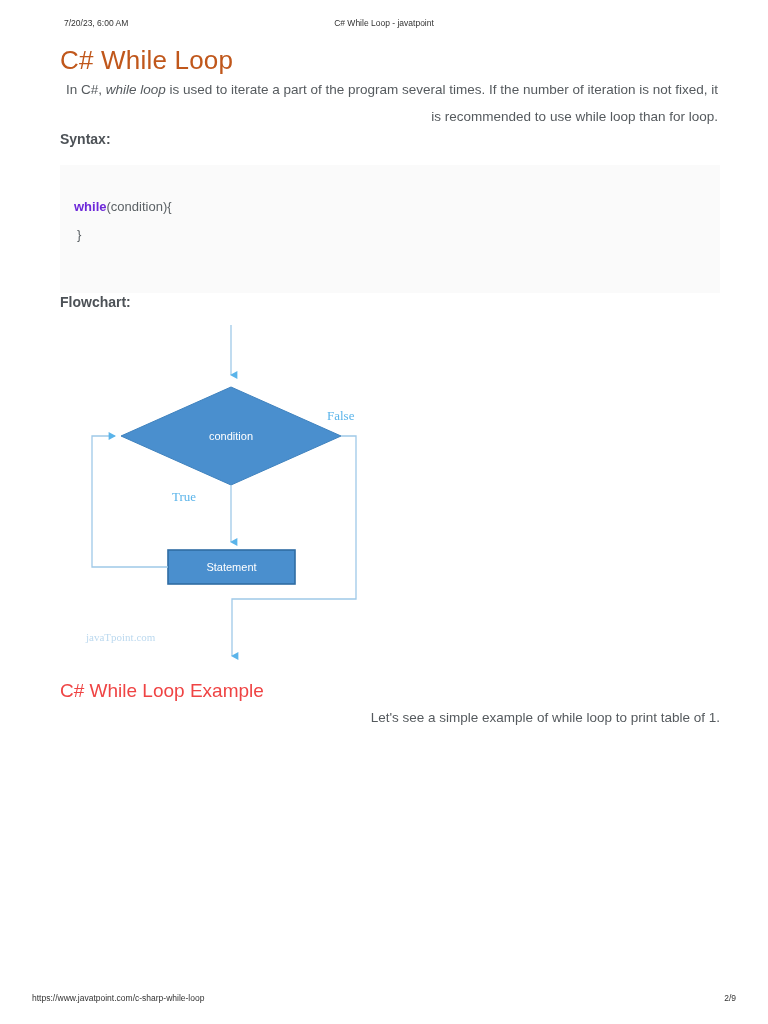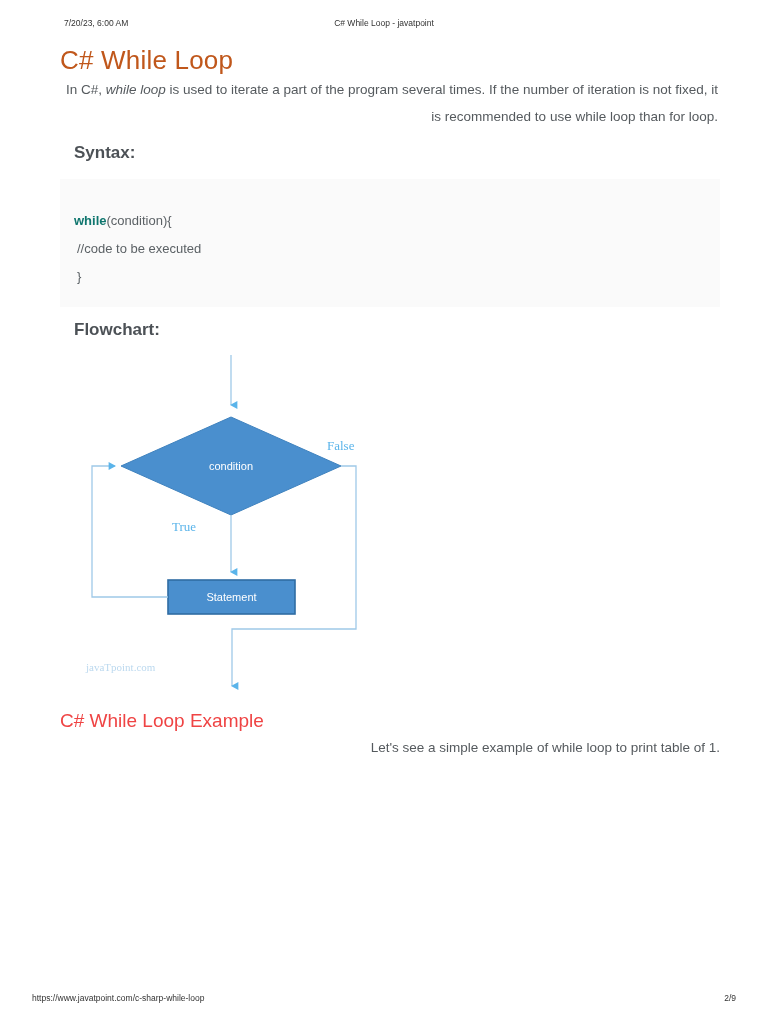--- a/index.html
+++ b/index.html
@@ -64,22 +64,22 @@
     font-size: 13.5px;
     line-height: 27px;
     color: #555a5e;
     text-align: right;
   }
   p.body-text .ital { font-style: italic; }
 
   .lead-para { margin-top: 24px; width: 658px; }
 
   h3.sub-label {
-    margin: 14px;
-    font-size: 17px;
+    margin: 0;
+    font-size: 14px;
     font-weight: bold;
     color: #4c5156;
     line-height: 18px;
   }
   .syntax-label { margin-top: 28px; }
   .flowchart-label { margin-top: 22px; }
 
   
   .code-block {
     margin-top: 17px;
@@ -88,21 +88,21 @@
     background: #fafafa;
     box-sizing: border-box;
     padding: 28px 0 0 14px;
   }
   .code-line {
     font-size: 13px;
     line-height: 28px;
     color: #5b6165;
     white-space: pre;
   }
-  .code-line b { color: #0f766e; font-weight: bold; }
+  .code-line b { color: #6d28d9; font-weight: bold; }
   .code-indent { padding-left: 3px; }
 
   
   .flowchart-wrap {
     margin-top: 12px;
     width: 660px;
     height: 355px;
     position: relative;
   }
   .flowchart-wrap svg { display: block; }
@@ -171,21 +171,20 @@
   <h1 class="page-title">C# While Loop</h1>
 
   <p class="body-text lead-para">
     <span>In C#, </span><span class="ital">while loop</span><span> is used to iterate a part of the program several times. If the number of iteration is not fixed, it is recommended to use while loop than for loop.</span>
   </p>
 
   <h3 class="sub-label syntax-label">Syntax:</h3>
 
   <div class="code-block">
     <div class="code-line"><b>while</b><span>(condition){</span></div>
-    <div class="code-line code-indent">//code to be executed</div>
     <div class="code-line code-indent">}</div>
   </div>
 
   <h3 class="sub-label flowchart-label">Flowchart:</h3>
 
   <div class="flowchart-wrap">
     <svg width="660" height="355" viewBox="0 0 660 355" xmlns="http://www.w3.org/2000/svg">
 
       <defs>
         <marker id="arrowDown" markerWidth="9" markerHeight="9" refX="4.5" refY="7.2" orient="auto" markerUnits="userSpaceOnUse">

